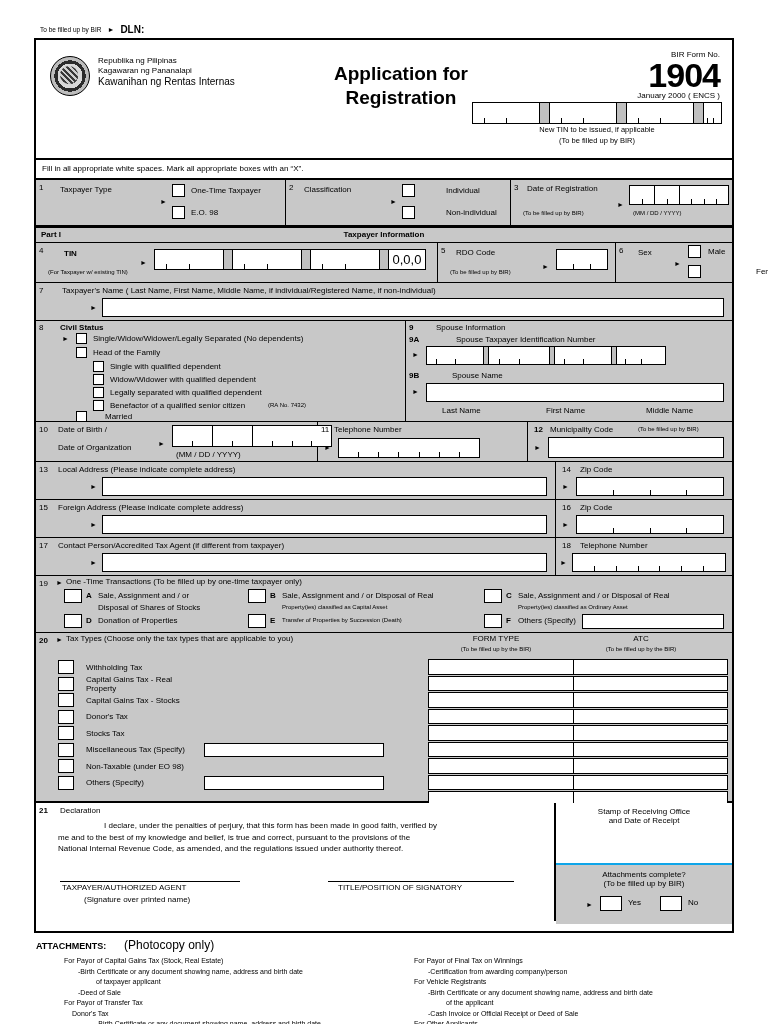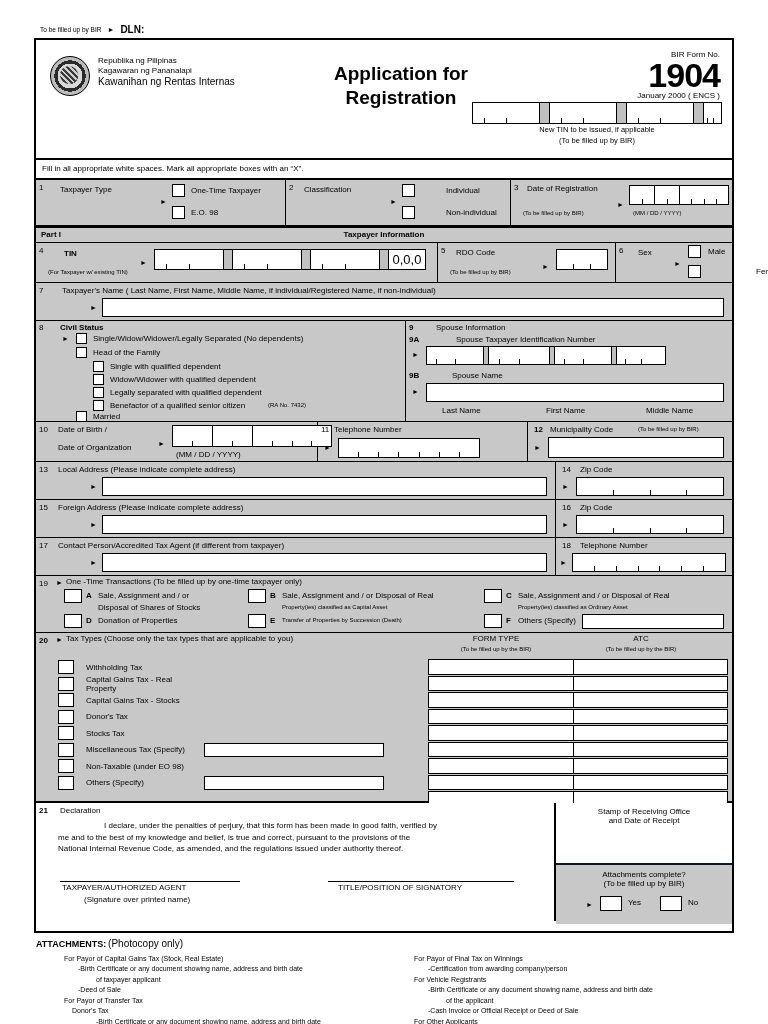--- a/index.html
+++ b/index.html
@@ -312,21 +312,21 @@
         <span style="position:absolute;left:74px;top:54px;" class="lbl">Widow/Widower with qualified dependent</span>
 
         <div style="position:absolute;left:57px;top:66px;"><span class="cbsm"></span></div>
         <span style="position:absolute;left:74px;top:67px;" class="lbl">Legally separated with qualified dependent</span>
 
         <div style="position:absolute;left:57px;top:79px;"><span class="cbsm"></span></div>
         <span style="position:absolute;left:74px;top:80px;" class="lbl">Benefactor of a qualified senior citizen</span>
         <span style="position:absolute;left:232px;top:81px;" class="tiny">(RA No. 7432)</span>
 
         <div style="position:absolute;left:40px;top:90px;"><span class="cbsm"></span></div>
-        <span style="position:absolute;left:57px;top:91px;" class="lbl">Married</span>
+        <span style="position:absolute;left:69px;top:91px;" class="lbl">Married</span>
       </div>
 
       <div class="cellpad" style="flex:1;">
         <span class="fieldnum" style="top:2px;font-weight:bold;">9</span>
         <span style="position:absolute;left:30px;top:2px;" class="lbl">Spouse Information</span>
 
         <span style="position:absolute;left:3px;top:14px;font-weight:bold;" class="lbl-b">9A</span>
         <span style="position:absolute;left:50px;top:14px;" class="lbl">Spouse Taxpayer Identification Number</span>
         <span class="arrow" style="position:absolute;left:6px;top:30px;">►</span>
         <div class="tinstrip2" style="position:absolute;left:20px;top:25px;width:240px;height:19px;">
@@ -607,42 +607,42 @@
           <div>me and to the best of my knowledge and belief, is true and correct,  pursuant to the provisions of the</div>
           <div>National Internal Revenue Code, as amended,  and the regulations issued under authority thereof.</div>
         </div>
         <div style="position:absolute;left:24px;top:78px;width:180px;border-top:1px solid #000;"></div>
         <span style="position:absolute;left:26px;top:80px;" class="lbl">TAXPAYER/AUTHORIZED AGENT</span>
         <span style="position:absolute;left:48px;top:92px;" class="lbl">(Signature over printed name)</span>
         <div style="position:absolute;left:292px;top:78px;width:186px;border-top:1px solid #000;"></div>
         <span style="position:absolute;left:302px;top:80px;" class="lbl">TITLE/POSITION OF SIGNATORY</span>
       </div>
       <div style="flex:1;position:relative;">
-        <div style="height:62px;background:#fff;border-bottom:2px solid #0f172a;box-sizing:border-box;text-align:center;padding-top:4px;">
+        <div style="height:62px;background:#fff;border-bottom:2px solid #0ea5e9;box-sizing:border-box;text-align:center;padding-top:4px;">
           <div class="lbl">Stamp of Receiving Office</div>
           <div class="lbl">and Date of Receipt</div>
         </div>
         <div style="height:54px;background:#c8c8c8;position:relative;text-align:center;padding-top:5px;">
           <div class="lbl">Attachments complete?</div>
           <div class="lbl">(To be filled up by BIR)</div>
           <span class="arrow" style="position:absolute;left:30px;top:36px;">►</span>
           <div style="position:absolute;left:44px;top:31px;width:22px;height:15px;border:1px solid #000;background:#fff;box-sizing:border-box;"></div>
           <span style="position:absolute;left:72px;top:33px;" class="lbl">Yes</span>
           <div style="position:absolute;left:104px;top:31px;width:22px;height:15px;border:1px solid #000;background:#fff;box-sizing:border-box;"></div>
           <span style="position:absolute;left:132px;top:33px;" class="lbl">No</span>
         </div>
       </div>
     </div>
 
   </div>
 
   <div class="attach">
     <div>
       <span class="hd">ATTACHMENTS:</span>
-      <span style="font-size:10px;">(Photocopy only)</span>
+      <span style="font-size:12px;margin-left:16px;">(Photocopy only)</span>
     </div>
     <div class="atl" style="margin-top:2px;">
       <div class="atcolL">
         <div class="ind1">For Payor of Capital Gains Tax (Stock, Real Estate)</div>
         <div class="ind2">-Birth Certificate or any document showing name, address and birth date</div>
         <div class="ind3">of taxpayer applicant</div>
         <div class="ind2">-Deed of Sale</div>
         <div class="ind1">For Payor of Transfer Tax</div>
         <div class="ind4">Donor's Tax</div>
         <div class="ind3">-Birth Certificate or any document showing name, address and birth date</div>

